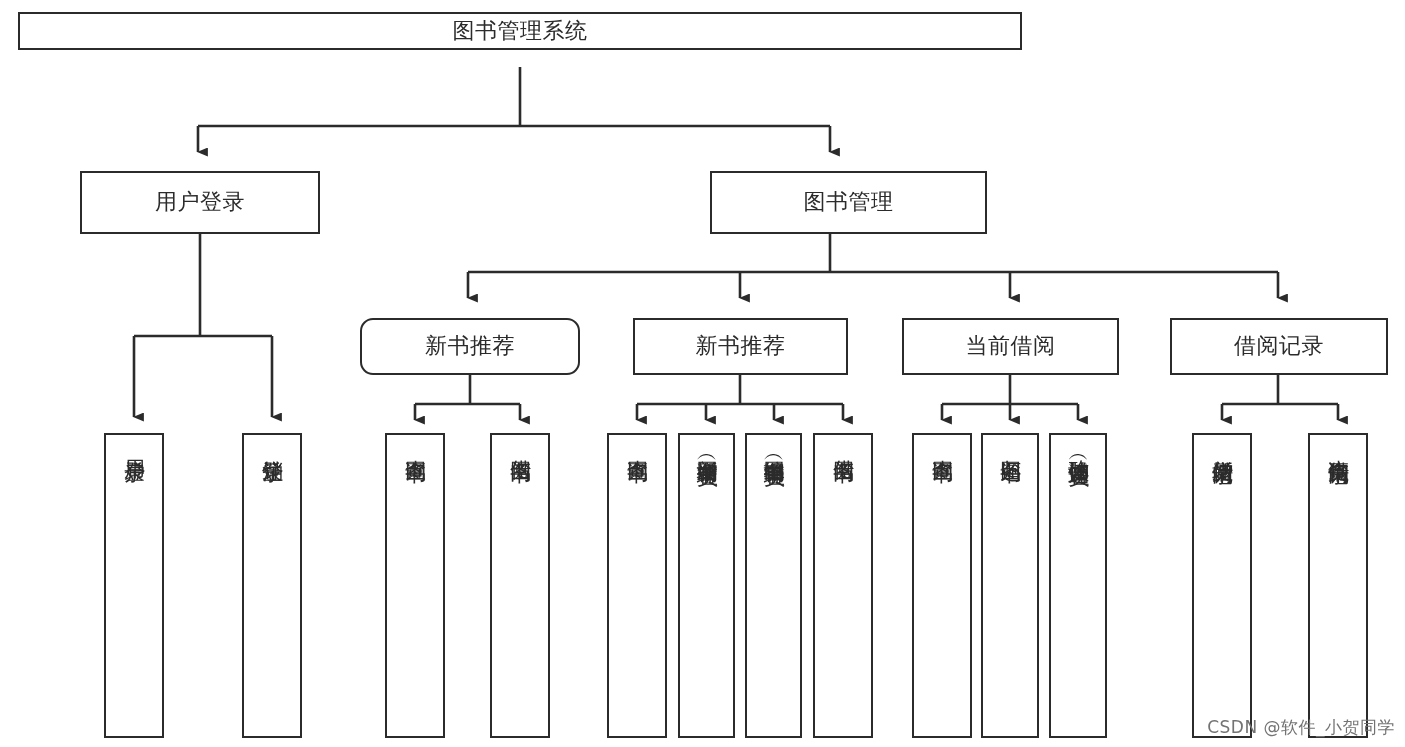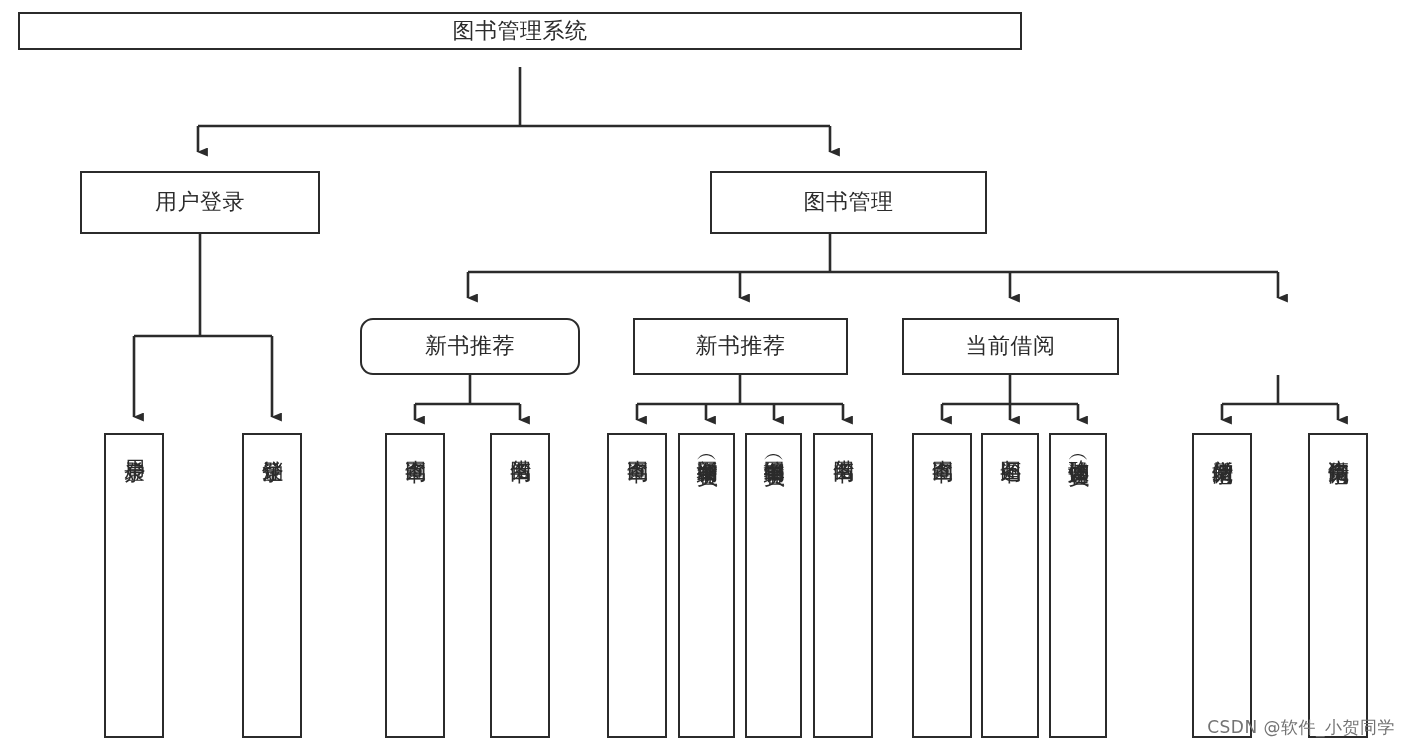--- a/index.html
+++ b/index.html
@@ -145,20 +145,23 @@
   </div>
 
   <div class="node h" style="left:633px; top:318px; width:215px; height:57px;">
     <span class="node-label">新书推荐</span>
   </div>
 
   <div class="node h" style="left:902px; top:318px; width:217px; height:57px;font-family:Liberation Serif, serif;">
     <span class="node-label">当前借阅</span>
   </div>
 
+  <div class="node h" style="left:1170px; top:318px; width:218px; height:57px;">
+    <span class="node-label">借阅记录</span>
+  </div>
 
   <div class="node v" style="left:104px; top:433px; width:60px; height:305px;">
     <span class="node-label">用户登录</span>
   </div>
   <div class="node v" style="left:242px; top:433px; width:60px; height:305px;">
     <span class="node-label">注销登录</span>
   </div>
 
   <div class="node v" style="left:385px; top:433px; width:60px; height:305px;">
     <span class="node-label">查询图书</span>

